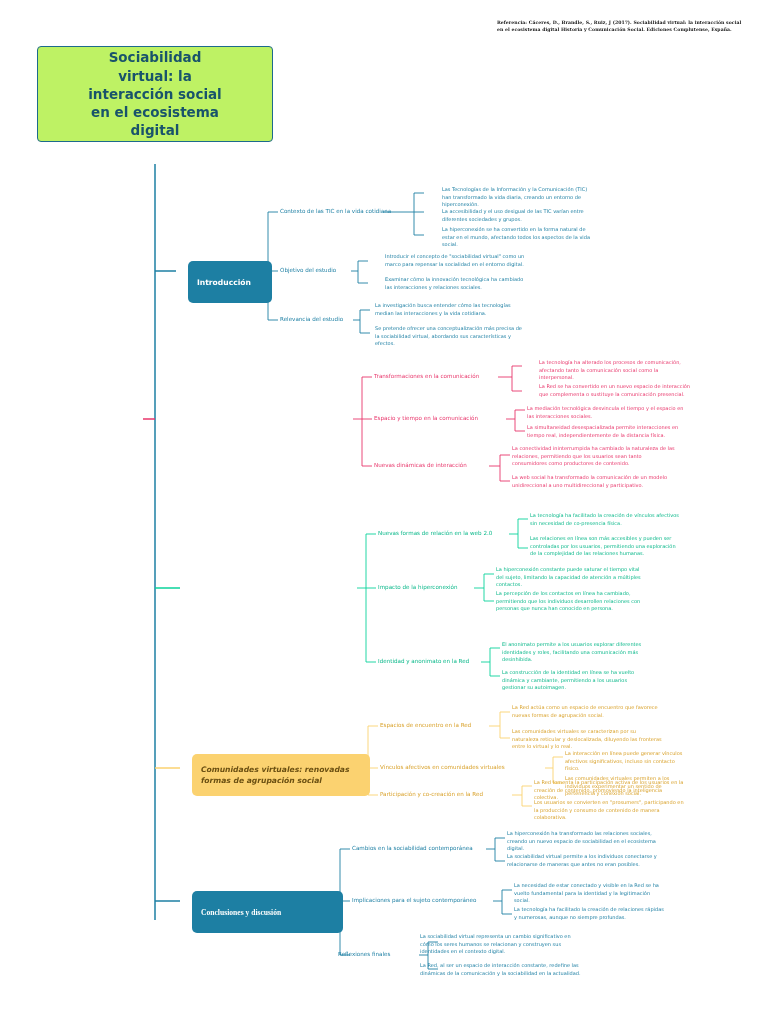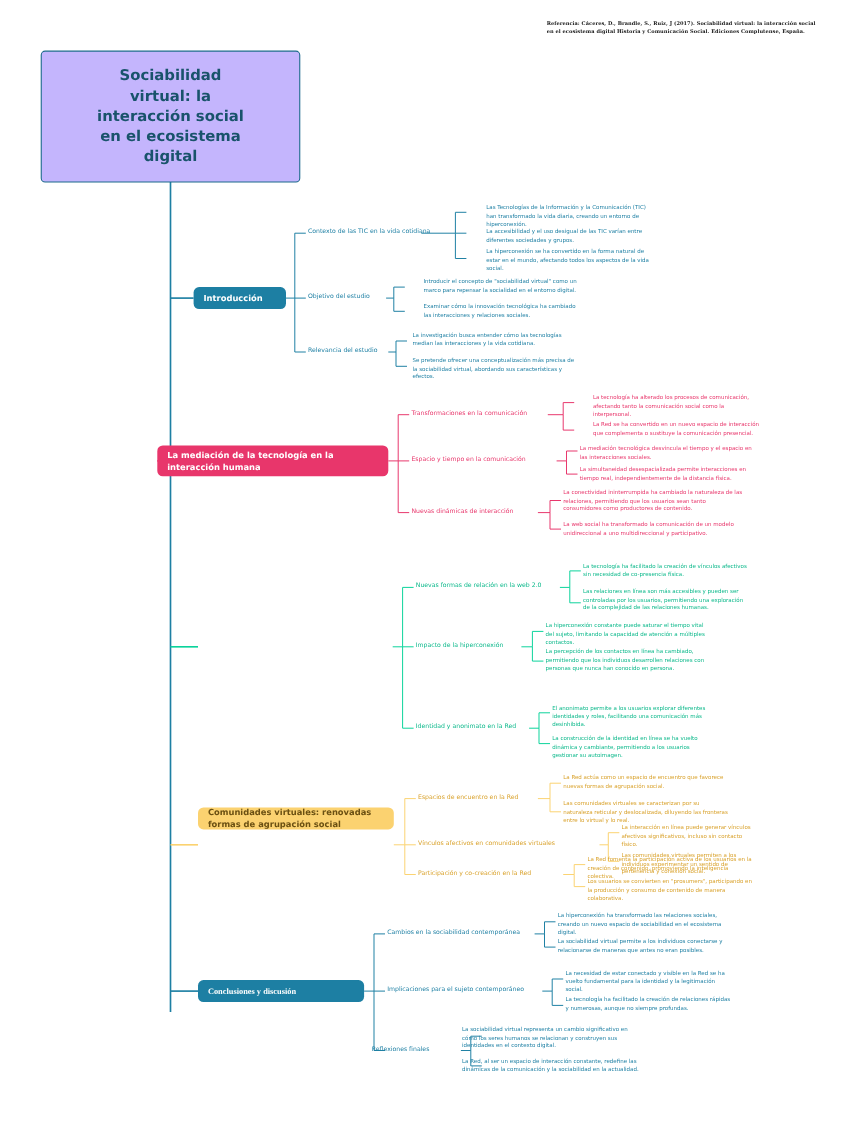--- a/index.html
+++ b/index.html
@@ -15,39 +15,40 @@
   
   .reference {
     position:absolute; left:497px; top:19px; width:250px;
     font-size:4.6px; line-height:1.55; color:#1a1a1a;
     font-family:"DejaVu Serif", serif; font-weight:bold;
     letter-spacing:0.05px;
   }
 
   
   .root-node {
-    position:absolute; left:37px; top:46px; width:236px; height:120px;
-    border:1.4px solid #1d6a8c; border-radius:4px; background:#c4b5fd;
+    position:absolute; left:37px; top:46px; width:236px; height:96px;
+    border:1.4px solid #1d6a8c; border-radius:4px; background:#bef264;
     display:flex; align-items:center; justify-content:center;
   }
   .root-node .root-text {
     font-size:13.5px; font-weight:bold; color:#19536b;
     text-align:center; line-height:1.35; width:150px;
   }
 
   
   #wires { position:absolute; left:0; top:0; width:768px; height:1024px; }
 
   
   .main-node {
     position:absolute; border-radius:5px;
     display:flex; align-items:center;
-    padding:10px 9px;
+    padding:21px 9px;
     font-size:7.6px; font-weight:bold; color:#ffffff;
     line-height:1.45;
+    margin-left:12px;
   }
   .mn-blue   { background:#1d7fa3; }
   .mn-pink   { background:#e8366b; }
   .mn-teal   { background:#0ad39b; }
   .mn-orange { background:#fbd270; color:#6b5012; }
 
   
   .sub-node {
     position:absolute; font-size:5.6px; line-height:1.4;
     white-space:nowrap;
@@ -145,23 +146,20 @@
     <span>Examinar cómo la innovación tecnológica ha cambiado las interacciones y relaciones sociales.</span>
   </div>
 
   <div class="leaf-node lf-blue" style="left:375px; top:302px; width:150px;">
     <span>La investigación busca entender cómo las tecnologías median las interacciones y la vida cotidiana.</span>
   </div>
   <div class="leaf-node lf-blue" style="left:375px; top:325px; width:150px;">
     <span>Se pretende ofrecer una conceptualización más precisa de la sociabilidad virtual, abordando sus características y efectos.</span>
   </div>
 
-  <div class="main-node mn-pink" style="left:143px; top:405px; width:210px; height:28px;">
-    <span>La mediación de la tecnología en la interacción humana</span>
-  </div>
 
   <div class="sub-node sb-pink" style="left:374px; top:373px;">
     <span>Transformaciones en la comunicación</span>
   </div>
   <div class="sub-node sb-pink" style="left:374px; top:415px;">
     <span>Espacio y tiempo en la comunicación</span>
   </div>
   <div class="sub-node sb-pink" style="left:374px; top:462px;">
     <span>Nuevas dinámicas de interacción</span>
   </div>
@@ -212,21 +210,21 @@
     <span>La percepción de los contactos en línea ha cambiado, permitiendo que los individuos desarrollen relaciones con personas que nunca han conocido en persona.</span>
   </div>
 
   <div class="leaf-node lf-teal" style="left:502px; top:641px; width:150px;">
     <span>El anonimato permite a los usuarios explorar diferentes identidades y roles, facilitando una comunicación más desinhibida.</span>
   </div>
   <div class="leaf-node lf-teal" style="left:502px; top:669px; width:150px;">
     <span>La construcción de la identidad en línea se ha vuelto dinámica y cambiante, permitiendo a los usuarios gestionar su autoimagen.</span>
   </div>
 
-  <div class="main-node mn-orange" style="left:180px; top:734px; width:178px; height:20px;">
+  <div class="main-node mn-orange" style="left:180px; top:754px; width:178px; height:20px;font-style:italic;">
     <span>Comunidades virtuales: renovadas formas de agrupación social</span>
   </div>
 
   <div class="sub-node sb-orange" style="left:380px; top:722px;">
     <span>Espacios de encuentro en la Red</span>
   </div>
   <div class="sub-node sb-orange" style="left:380px; top:764px;">
     <span>Vínculos afectivos en comunidades virtuales</span>
   </div>
   <div class="sub-node sb-orange" style="left:380px; top:791px;">

